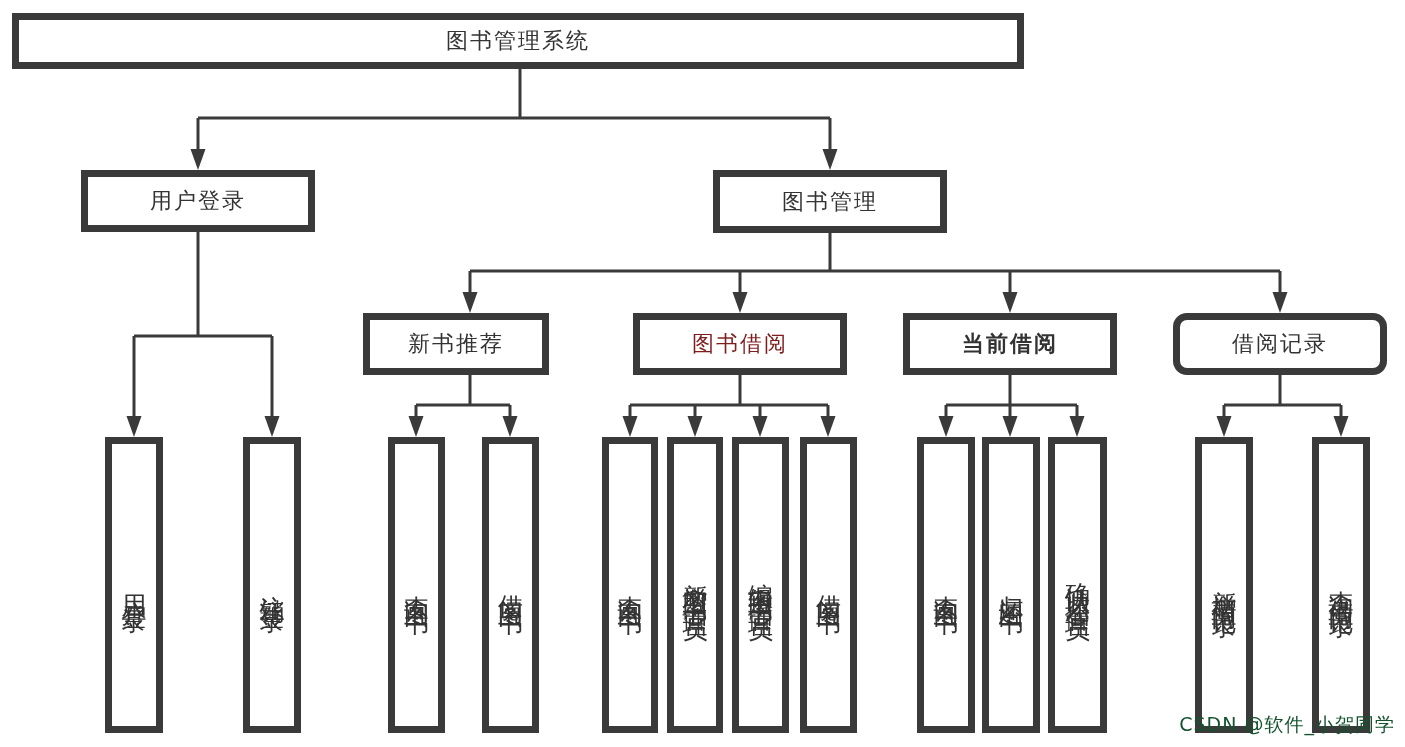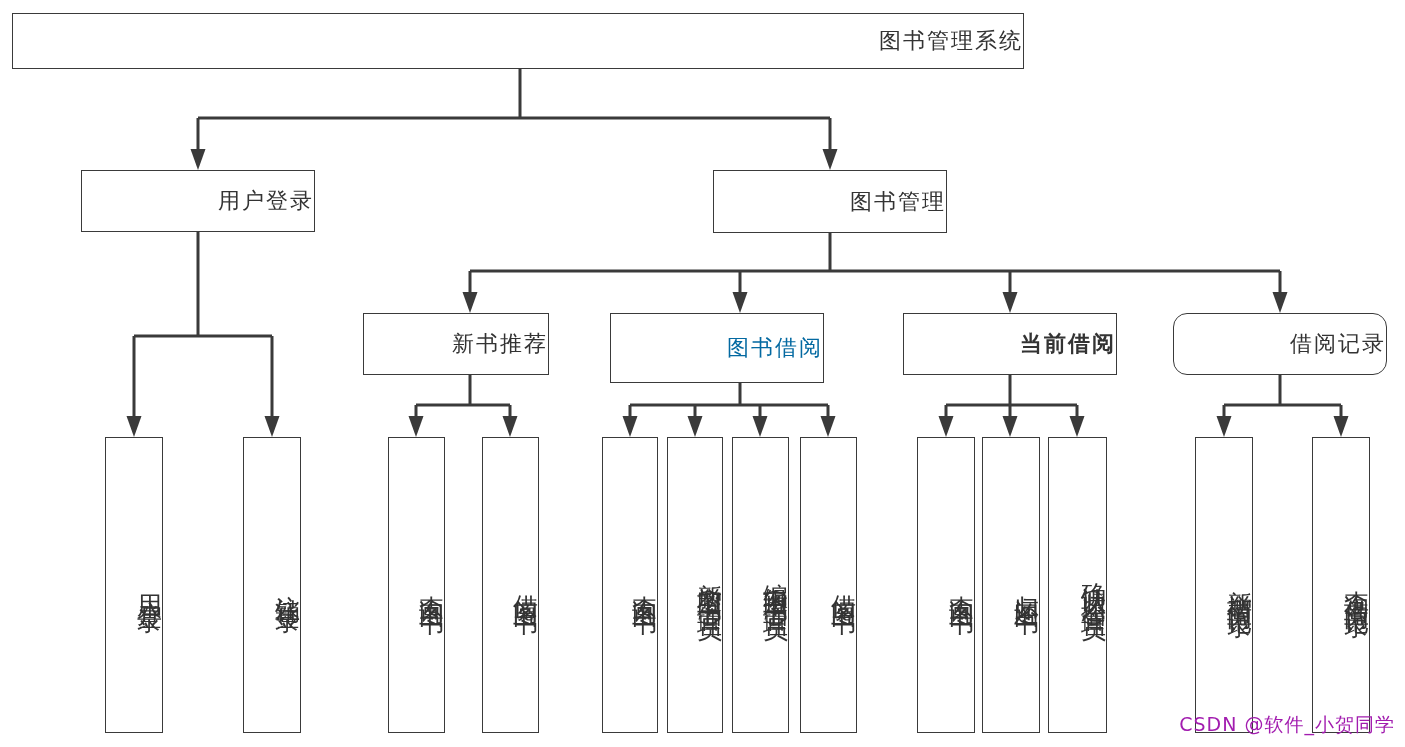--- a/index.html
+++ b/index.html
@@ -7,25 +7,25 @@
     position:relative;
     width:1405px;height:747px;
     background:#ffffff;
     font-family:"DejaVu Sans","Liberation Sans",sans-serif;
     overflow:hidden;
   }
   #connector-svg{position:absolute;left:0;top:0;z-index:1;}
   .node{
     position:absolute;
     box-sizing:border-box;
-    border:1px solid #c4b5fd;
+    border:7px solid #c4b5fd;
     background:#ffffff;
     display:flex;
     align-items:center;
-    justify-content:flex-end;
+    justify-content:center;
     z-index:2;
     color:#333333;
   }
   .node.h span{
     font-size:22px;
     letter-spacing:2px;
     white-space:nowrap;
   }
   .node.v span{
     writing-mode:vertical-rl;
@@ -83,34 +83,34 @@
         <polygon points="946,437 938.5,416 953.5,416" fill="#3a3a3a"></polygon>
         <polygon points="1010,437 1002.5,416 1017.5,416" fill="#3a3a3a"></polygon>
         <polygon points="1077,437 1069.5,416 1084.5,416" fill="#3a3a3a"></polygon>
       </g>
       <g>
         <path d="M 1280 375 L 1280 405 M 1224 405 L 1341 405 M 1224 405 L 1224 421 M 1341 405 L 1341 421" fill="none" stroke="#3a3a3a" stroke-width="3"></path>
         <polygon points="1224,437 1216.5,416 1231.5,416" fill="#3a3a3a"></polygon>
         <polygon points="1341,437 1333.5,416 1348.5,416" fill="#3a3a3a"></polygon>
       </g>
     </svg>
-  <div id="watermark" style="color: #a21caf;">CSDN @软件_小贺同学</div>
+  <div id="watermark" style="color: #14532d;">CSDN @软件_小贺同学</div>
 <div class="node h" style="left: 12px; top: 13px; width: 1012px; height: 56px; border-color: rgb(58, 58, 58); color: rgb(51, 51, 51);">
       <span>图书管理系统</span>
     </div>
     <div class="node h" style="left: 81px; top: 170px; width: 234px; height: 62px; border-color: rgb(58, 58, 58); color: rgb(51, 51, 51);">
       <span>用户登录</span>
     </div>
     <div class="node h" style="left: 713px; top: 170px; width: 234px; height: 63px; border-color: rgb(58, 58, 58); color: rgb(51, 51, 51);">
       <span>图书管理</span>
     </div>
     <div class="node h" style="left: 363px; top: 313px; width: 186px; height: 62px; border-color: rgb(58, 58, 58); color: rgb(51, 51, 51);">
       <span>新书推荐</span>
     </div>
-    <div class="node h" style="left: 610px; top: 313px; width: 214px; height: 70px; border-color: rgb(58, 58, 58); color: #0369a1;">
+    <div class="node h" style="left: 633px; top: 313px; width: 214px; height: 62px; border-color: rgb(58, 58, 58); color: #7f1d1d;">
       <span>图书借阅</span>
     </div>
     <div class="node h" style="left: 903px; top: 313px; width: 214px; height: 62px; border-color: rgb(58, 58, 58); color: rgb(51, 51, 51); font-weight: bold;">
       <span>当前借阅</span>
     </div>
     <div class="node h" style="left: 1173px; top: 313px; width: 214px; height: 62px; border-color: rgb(58, 58, 58); color: rgb(51, 51, 51); border-radius: 14px;">
       <span>借阅记录</span>
     </div>
     <div class="node v" style="left: 105px; top: 437px; width: 58px; height: 296px; border-color: rgb(58, 58, 58); color: rgb(51, 51, 51);">
       <span>用户登录</span>

